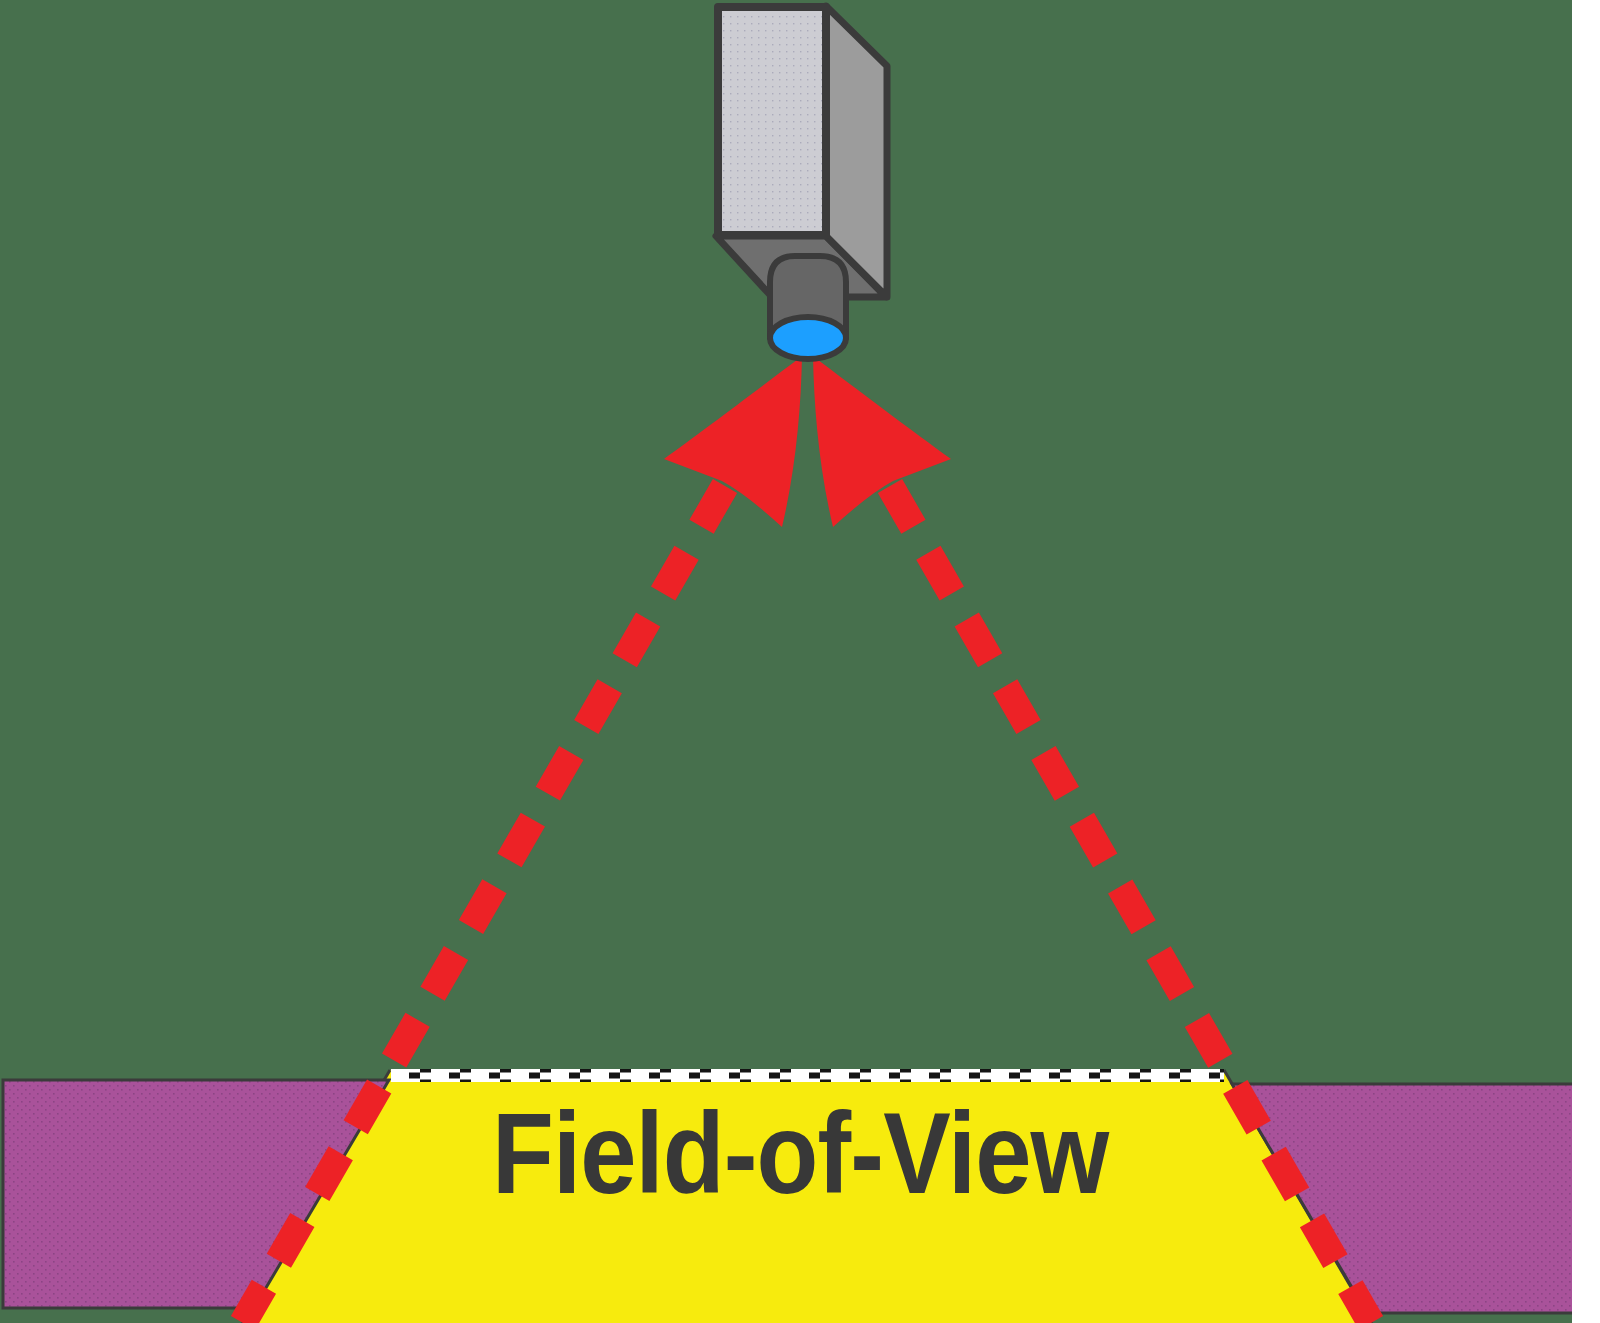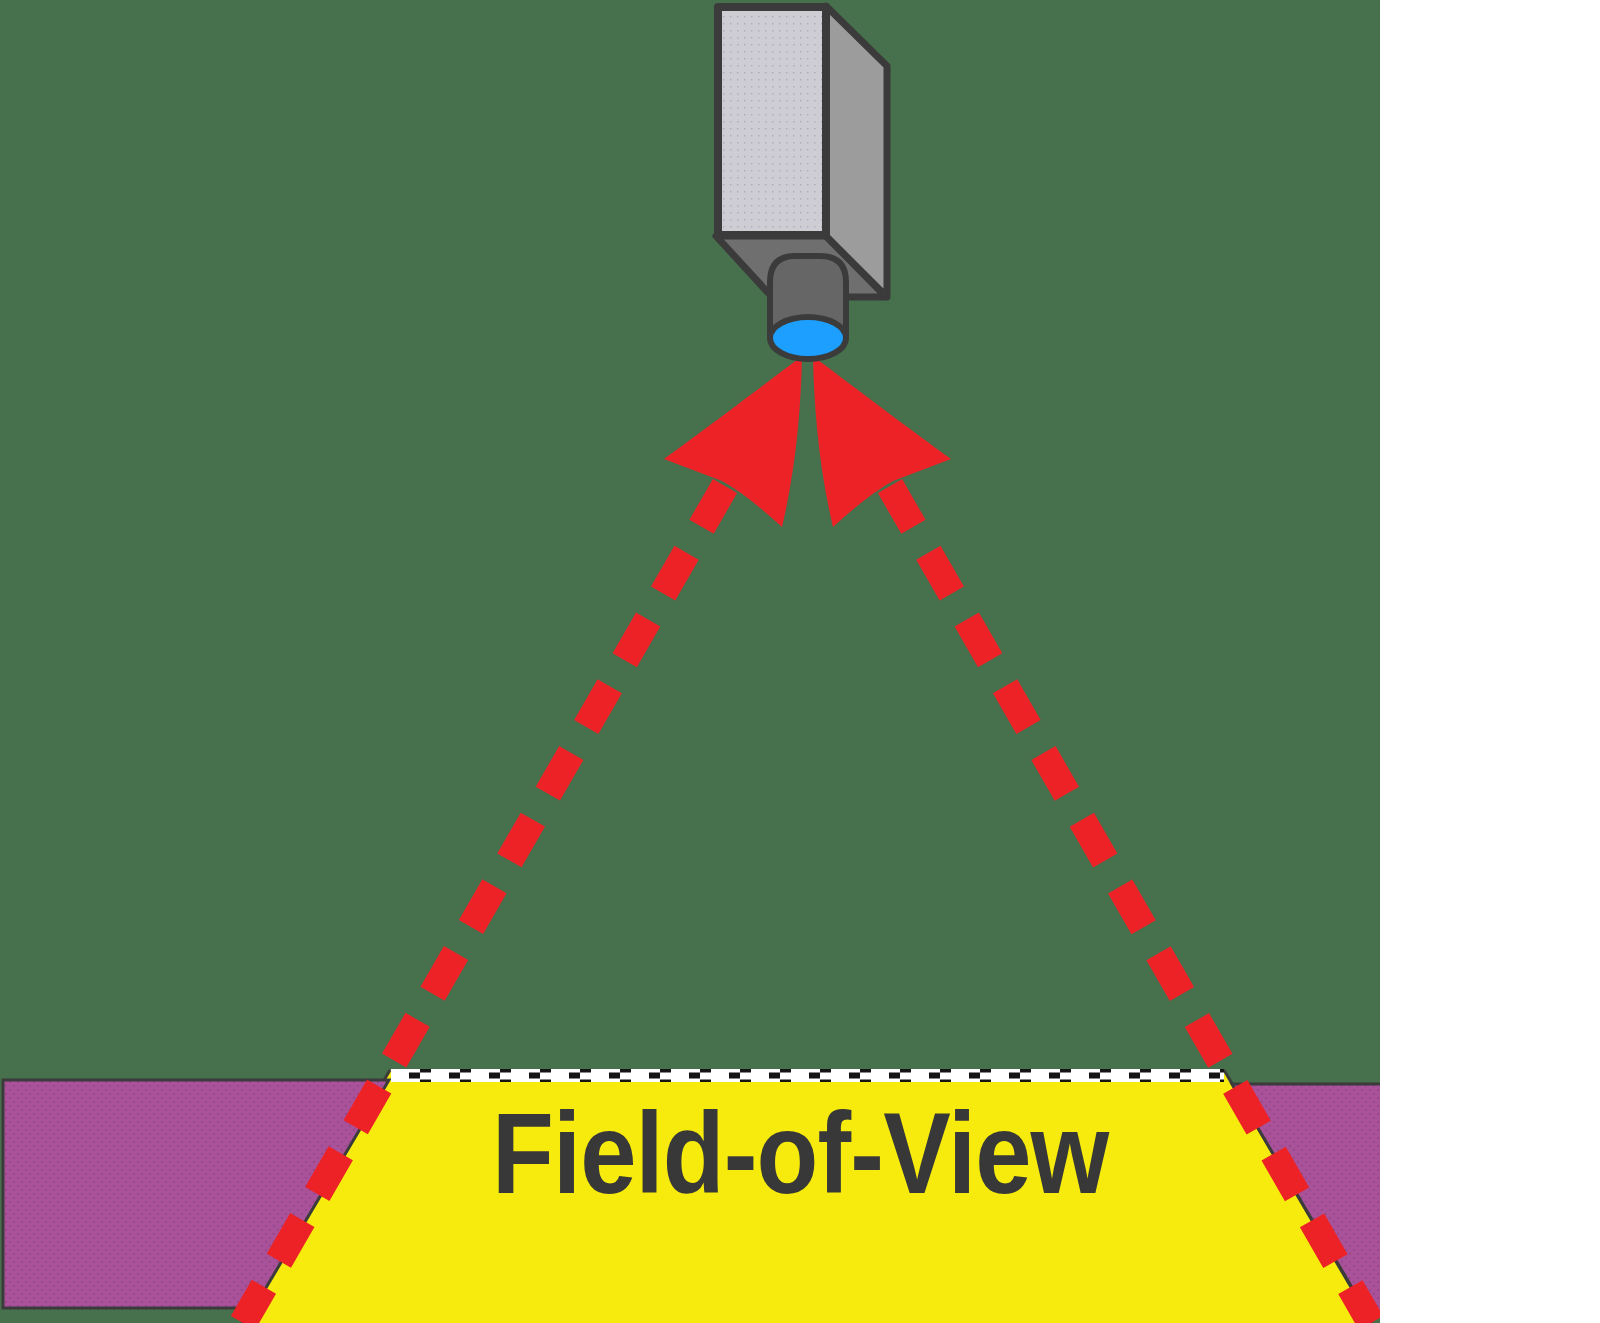--- a/index.html
+++ b/index.html
@@ -1,18 +1,18 @@
 <!DOCTYPE html>
 <html><head>
 <meta charset="utf-8">
 <style>
   html, body { margin: 0; padding: 0; background: #ffffff; }
   .stage {
     position: relative;
-    width: 1380px;
+    width: 1572px;
     height: 1323px;
     overflow: hidden;
     font-family: "Liberation Sans", sans-serif;
   }
   .stage svg { position: absolute; left: 0; top: 0; display: block; }
   .fov-label {
     position: absolute;
     left: 380px;
     top: 1078px;
     width: 840px;

